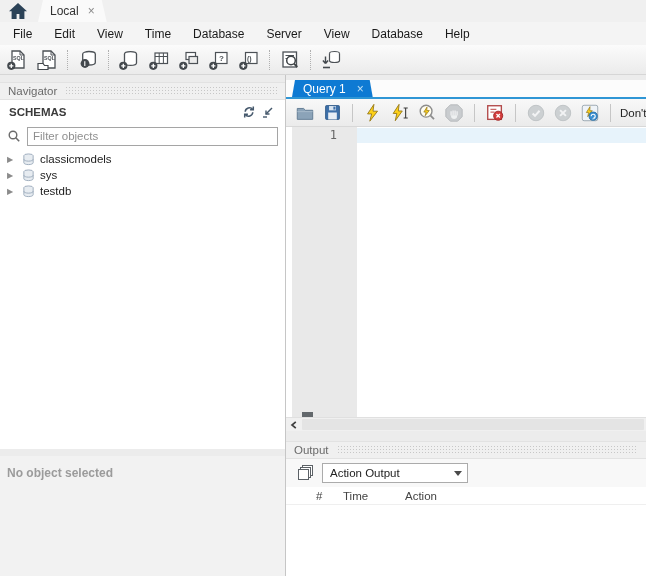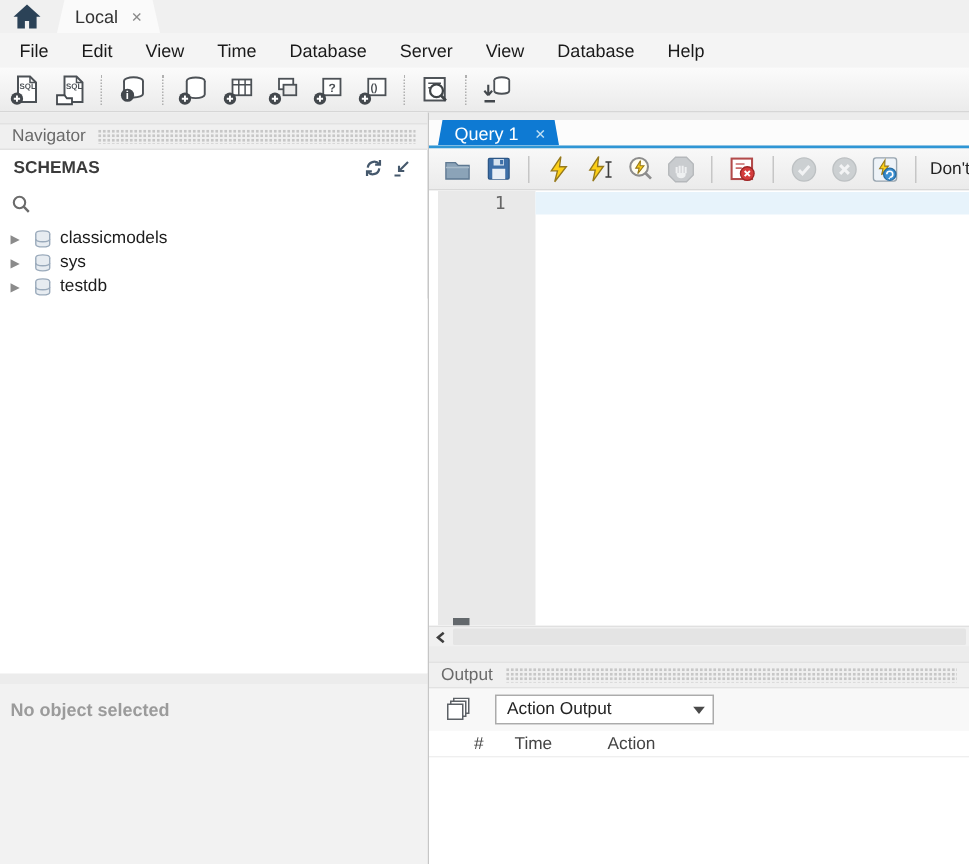--- a/index.html
+++ b/index.html
@@ -69,21 +69,21 @@
             font-size:12px; color:#666; text-align:right; padding:1px 20px 0 0; }
   .editor-content { flex:1; padding-top:1px; min-width:0; }
   .current-line { height:15px; background:#e7f3fb; }
   .editor-grip { position:absolute; left:16px; bottom:0; width:11px; height:5px; background:#63686c; }
 
   .editor-hscroll { height:14px; background:#f0f0f0; border-top:1px solid #e0e0e0; display:flex; align-items:center; flex:none; }
   .hscroll-arrow { width:16px; height:100%; display:flex; align-items:center; justify-content:center; }
   .hscroll-thumb { flex:1; height:11px; background:#e4e4e4; margin-right:2px; border-radius:1px; }
   .rp-gap { height:10px; background:#ececec; flex:none; }
 
-  .output-toolbar { height:28px; background:#f8f8f8; display:flex; align-items:center; padding-left:12px; gap:16px; flex:none; }
+  .output-toolbar { height:28px; background:#f8f8f8; display:flex; align-items:center; padding-left:12px; gap:8px; flex:none; }
   .output-select { width:146px; height:20px; border:1px solid #ababab; background:#fff; display:flex; align-items:center;
                    justify-content:space-between; padding:0 5px 0 7px; font-size:11.5px; color:#222; }
   .output-grid-header { height:18px; display:flex; align-items:center; background:#fff; color:#444;
                         font-size:11.5px; padding-left:30px; border-bottom:1px solid #efefef; flex:none; }
   .col-num { width:27px; }
   .col-time { width:62px; }
   .output-body { flex:1; background:#fff; }
 </style>
 </head>
 <body>
@@ -228,20 +228,21 @@
             </svg>
         </span>
       </div>
       <div class="filter-row">
         <span class="hdr-icon">
           <svg width="14" height="14" viewBox="0 0 14 14">
               <circle cx="6" cy="6" r="3.8" fill="none" stroke="#6b6b6b" stroke-width="1.4"></circle>
               <path d="M8.8 8.8l3.4 3.4" stroke="#6b6b6b" stroke-width="1.6"></path>
             </svg>
         </span>
+        <input class="filter-input" type="text" placeholder="Filter objects" style="">
       </div>
       <div class="tree">
         <div class="tree-row">
           <span class="tree-arrow">▶</span>
           <svg width="13" height="13" viewBox="0 0 14 14">
               <ellipse cx="7" cy="3" rx="5" ry="2" fill="#e7ecf1" stroke="#9aaabb"></ellipse>
               <path d="M2 3v7.5c0 1.1 2.2 2 5 2s5-.9 5-2V3" fill="#e7ecf1" stroke="#9aaabb"></path>
               <path d="M2 6.8c0 1.1 2.2 2 5 2s5-.9 5-2" fill="none" stroke="#9aaabb"></path>
             </svg>
           <span>classicmodels</span>

